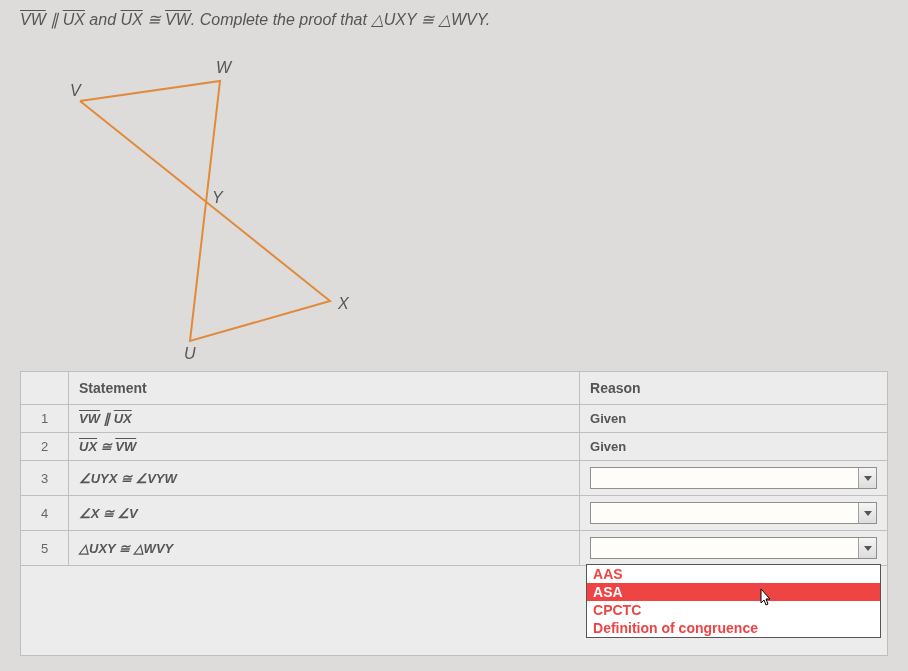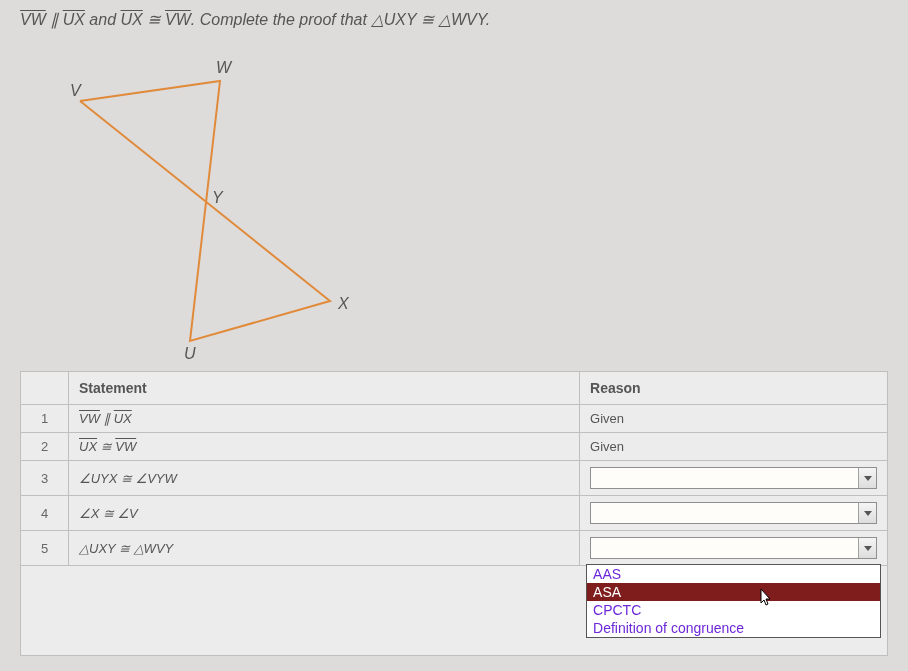--- a/index.html
+++ b/index.html
@@ -27,20 +27,21 @@
     font-weight: bold;
     padding: 8px 10px;
     border: 1px solid #bfbfbf;
     background: #ececec;
     font-size: 14px;
   }
   table.proof td {
     padding: 6px 10px;
     border: 1px solid #bfbfbf;
     background: #ececec;
+    font-weight: bold;
   }
   table.proof td.num {
     text-align: center;
     width: 48px;
     font-weight: normal;
     color: #666;
   }
   table.proof .stmt { font-style: italic; }
   .ov { text-decoration: overline; display: inline-block; }
   .dd-cell { padding: 3px 6px; position: relative; }
@@ -62,22 +63,22 @@
   .dd-open {
     position: absolute;
     left: 6px; right: 6px;
     top: 100%;
     background: #fff;
     border: 1px solid #555;
     z-index: 5;
     margin-top: -1px;
     font-size: 14px;
   }
-  .dd-open .opt { padding: 1px 6px; color: #6d28d9; }
-  .dd-open .opt.sel { background: #7f1d1d; color: #fff; }
+  .dd-open .opt { padding: 1px 6px; color: #ef4444; }
+  .dd-open .opt.sel { background: #ef4444; color: #fff; }
   .cursor {
     position: absolute;
     pointer-events: none;
     z-index: 10;
   }
   .spacer-row td { height: 90px; background: transparent; border: none; }
 </style>
 </head>
 <body>
 

